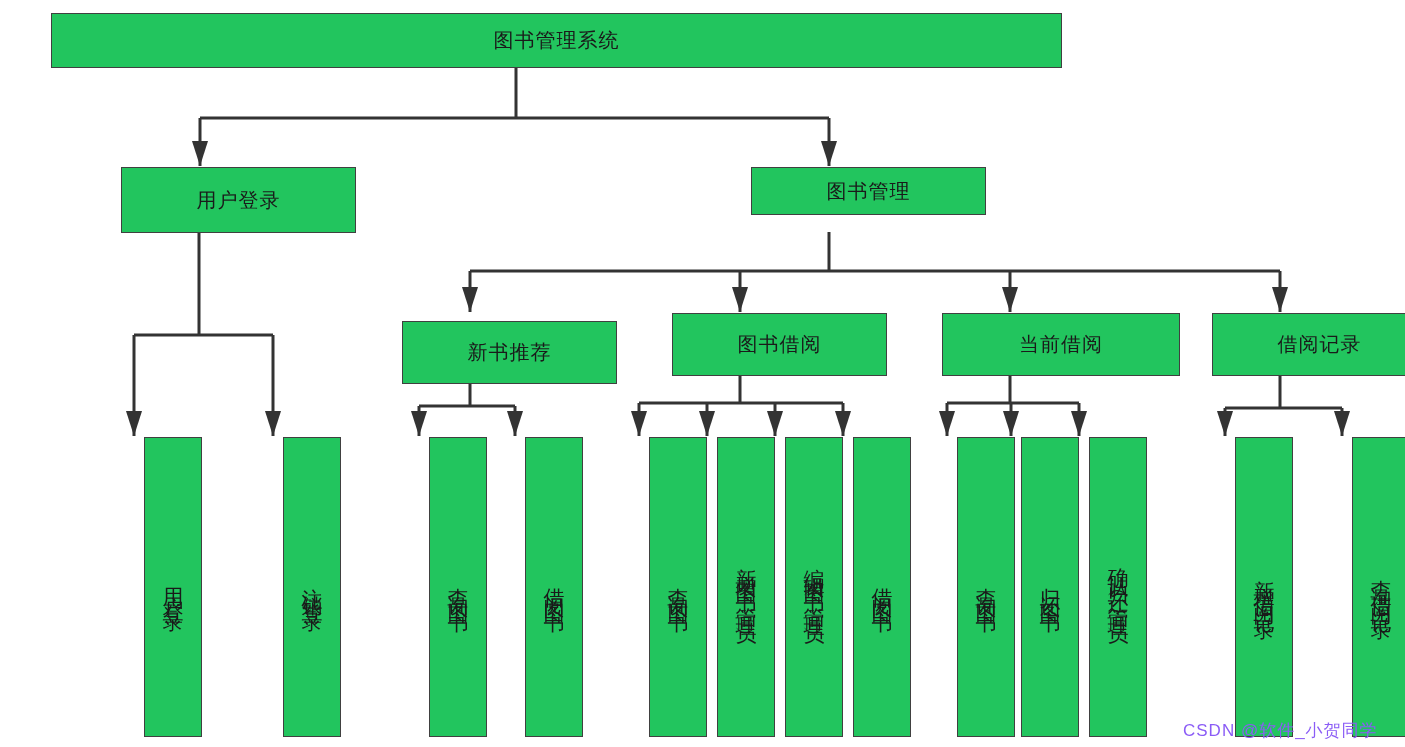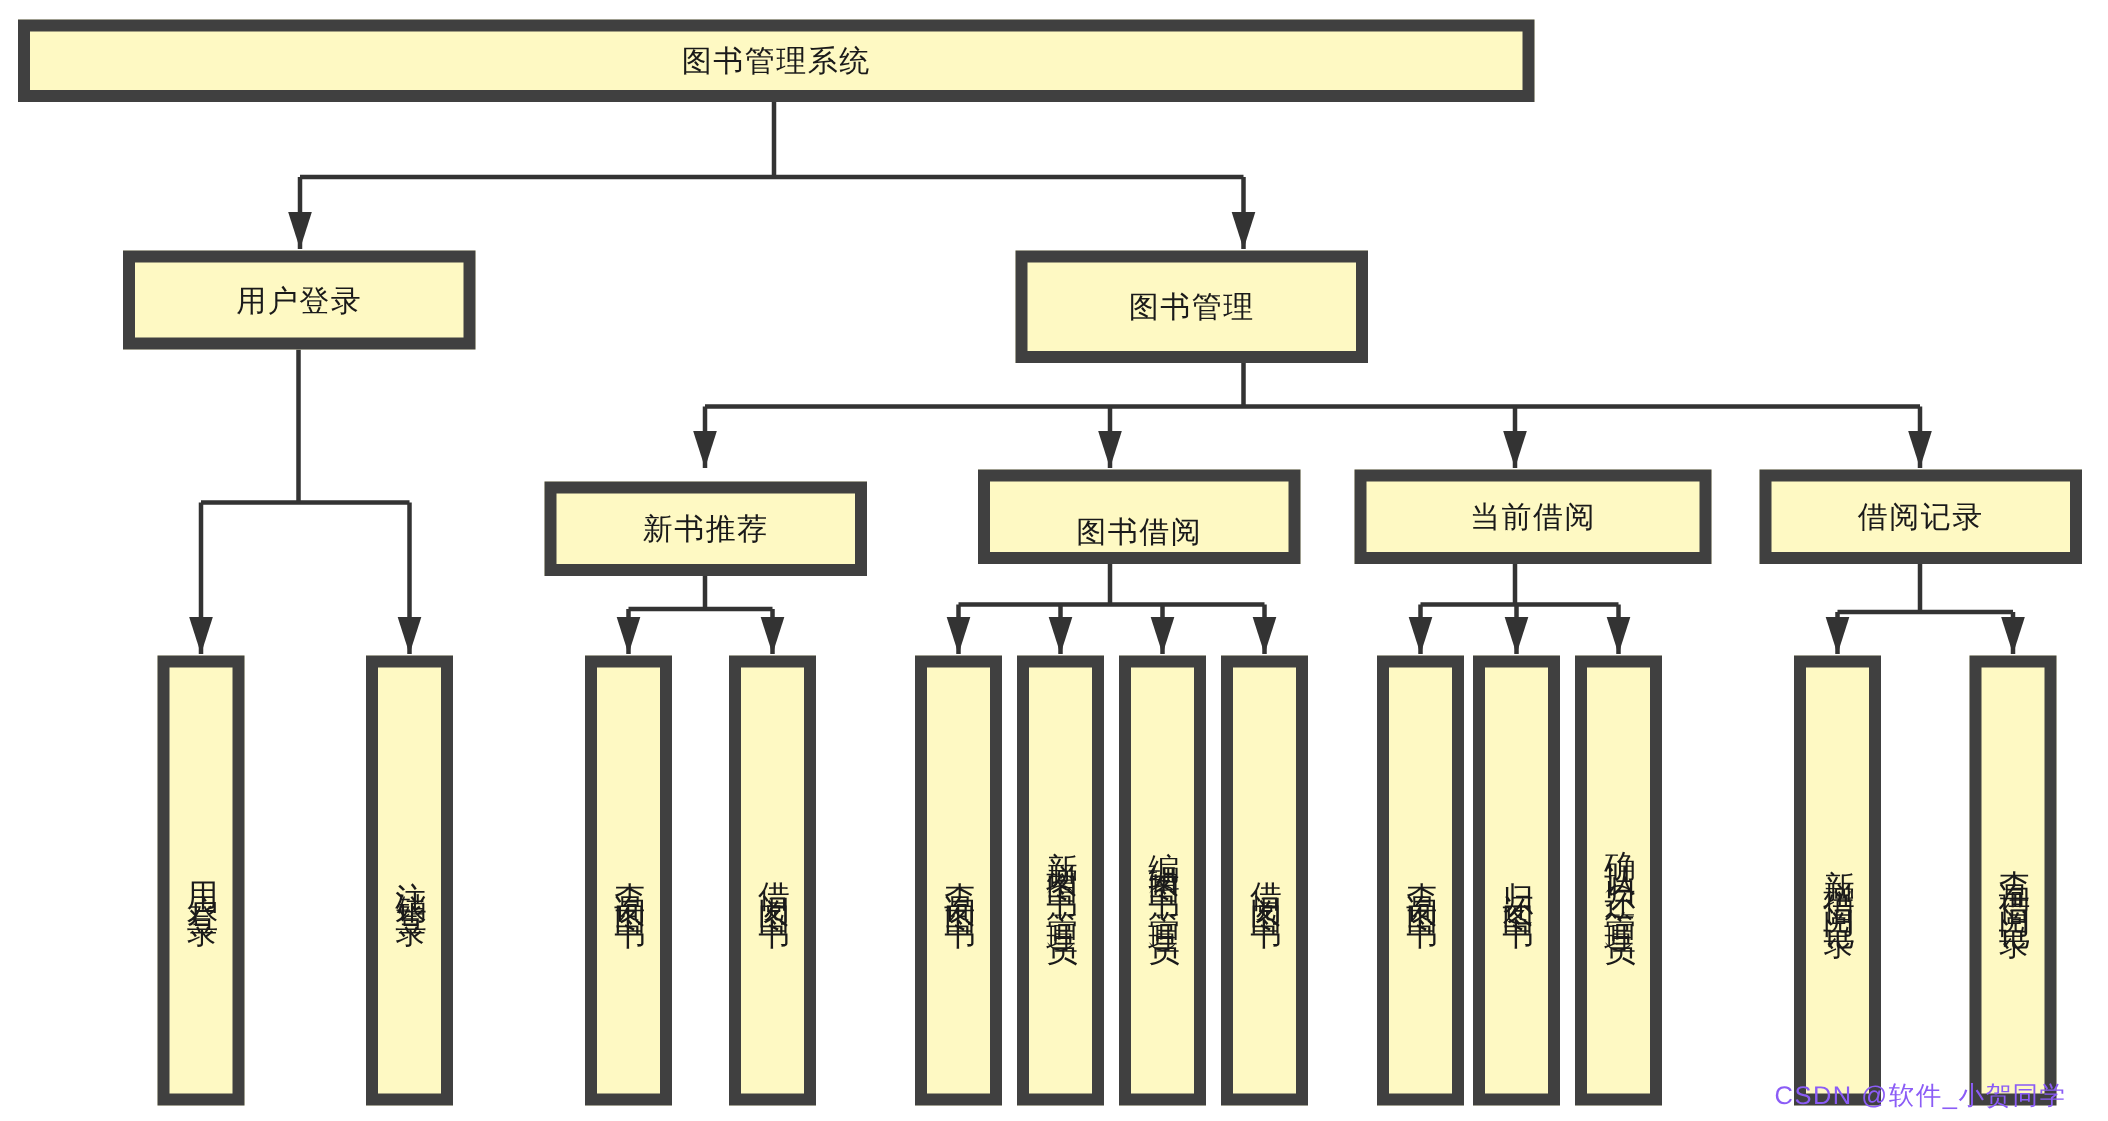--- a/index.html
+++ b/index.html
@@ -4,23 +4,24 @@
 <style>
   html,body { margin:0; padding:0; background:#ffffff; }
   .stage {
     position:relative; width:1405px; height:747px;
     background:#ffffff; overflow:hidden;
     font-family:"Liberation Sans","DejaVu Sans",sans-serif;
   }
   .connectors { position:absolute; left:0; top:0; width:1405px; height:747px; }
   .node {
     position:absolute; box-sizing:border-box;
-    border:8px solid #404040; background:#fef9c3;
+    border:1px solid #404040; background:#22c55e;
     display:flex; align-items:center; justify-content:center;
     color:#1a1a1a;
+    margin-left:39px;
   }
   .hbox { font-size:20px; letter-spacing:1px; }
   .vbox span {
     writing-mode:vertical-rl; text-orientation:mixed;
     font-size:21px; letter-spacing:8px; color:#1a1a1a;
     white-space:nowrap;
   }
   .watermark {
     position:absolute; left:1183px; top:719px;
     font-size:17px; color:#8b5cf6; letter-spacing:1px;
@@ -76,28 +77,28 @@
     </g>
   </svg>
 
   <div class="node hbox" style="left:12px; top:13px; width:1011px; height:55px;">
     <span>图书管理系统</span>
   </div>
 
   <div class="node hbox" style="left:82px; top:167px; width:235px; height:66px;">
     <span>用户登录</span>
   </div>
-  <div class="node hbox" style="left:677px; top:167px; width:235px; height:75px;">
+  <div class="node hbox" style="left:712px; top:167px; width:235px; height:48px;">
     <span>图书管理</span>
   </div>
 
   <div class="node hbox" style="left:363px; top:321px; width:215px; height:63px;">
     <span>新书推荐</span>
   </div>
-  <div class="node hbox" style="left:652px; top:313px; width:215px; height:63px;align-items:flex-end;">
+  <div class="node hbox" style="left:633px; top:313px; width:215px; height:63px;">
     <span>图书借阅</span>
   </div>
   <div class="node hbox" style="left:903px; top:313px; width:238px; height:63px;">
     <span>当前借阅</span>
   </div>
   <div class="node hbox" style="left:1173px; top:313px; width:215px; height:63px;">
     <span>借阅记录</span>
   </div>
 
   <div class="node vbox" style="left:105px; top:437px; width:58px; height:300px;">

